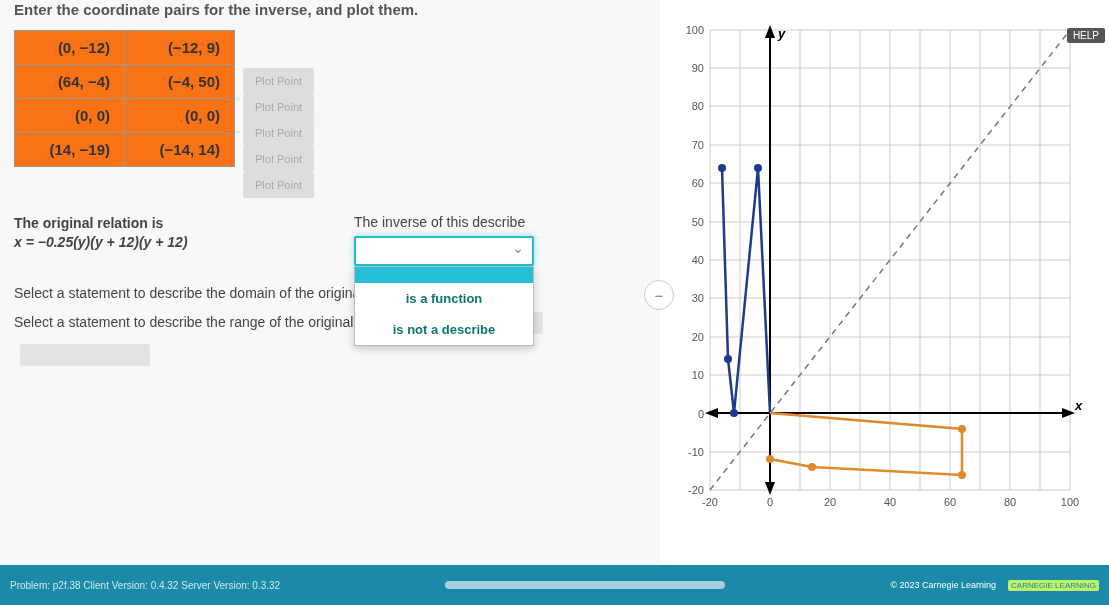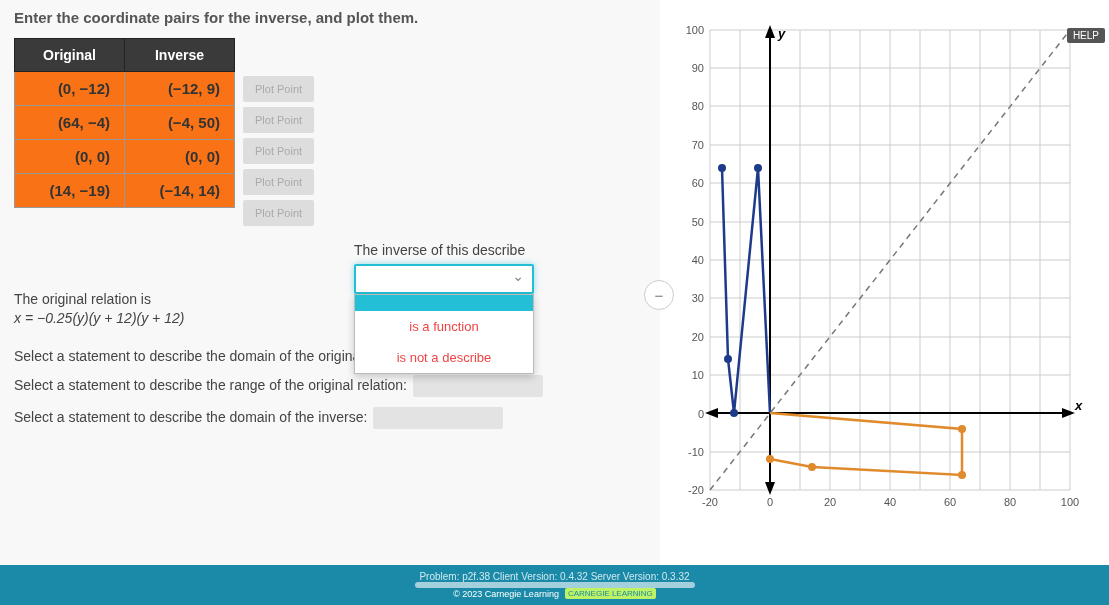--- a/index.html
+++ b/index.html
@@ -7,21 +7,21 @@
       font-family: Arial, sans-serif;
       background: #f5f5f5;
       width: 1109px;
       height: 605px;
       position: relative;
       overflow: hidden;
     }
     .main { display: flex; height: 570px; }
     .left-panel {
       width: 660px;
-      padding: 8px 14px;
+      padding: 0 14px;
       background: #f8f8f8;
     }
     .right-panel {
       width: 449px;
       background: #fff;
       position: relative;
       padding: 10px;
     }
     .instruction {
       color: #555;
@@ -56,21 +56,21 @@
       display: inline-block;
       background: #ddd;
       color: #aaa;
       font-size: 11px;
       padding: 7px 12px;
       border-radius: 2px;
       margin-left: 8px;
       border: none;
     }
     .relation-row { margin: 16px 0 18px 0; display:flex; }
-    .relation-text { color:#444; font-size:14px; line-height:1.4; font-weight:400; width: 340px; margin-top: 48px;}
+    .relation-text { color:#444; font-size:14px; line-height:1.4; font-weight:700; width: 340px;}
     .relation-text .eq { font-style: italic; }
     .inverse-col { color:#444; font-size:14px; }
     .dropdown {
       position: relative;
       width: 180px;
       margin-top: 6px;
     }
     .dropdown-sel {
       border: 2px solid #22bfd6;
       background: #fff;
@@ -92,23 +92,24 @@
       top: 30px; left: 0;
       width: 180px;
       background: #fff;
       border: 1px solid #bbb;
       box-shadow: 0 3px 8px rgba(0,0,0,.2);
       z-index: 5;
     }
     .dropdown-opt {
       padding: 8px 10px;
       font-size: 13px;
-      color: #ef4444;
+      color: #0f766e;
       cursor: pointer;
       text-align: center;
+      font-weight: bold;
     }
     .dropdown-opt.highlight { background: #22bfd6; }
     .stmt { color:#444; font-size:14px; margin: 10px 0; line-height:1.3; font-weight:500;}
     .placeholder-box {
       display:inline-block;
       width:130px; height:22px;
       background:#e3e3e3;
       border-radius:2px;
       vertical-align:middle;
       margin-left:6px;
@@ -129,76 +130,71 @@
     .footer {
       position: absolute;
       bottom: 0; left:0;
       width: 100%;
       height: 40px;
       background: #1a8aa8;
       color: #cfe9ef;
       font-size: 10px;
       display:flex;
       align-items:center;
-      padding: 6px 10px;
+      padding: 12px 10px;
       justify-content: space-between;
-      flex-direction: column;
     }
     .footer-scroll {
       width: 280px; height: 8px;
       background: rgba(255,255,255,.6);
       border-radius: 4px;
     }
     .footer-logo {
       font-size: 9px;
       color:#fff;
       display:flex;
       align-items:center;
-      gap:6px;
+      gap:12px;
     }
     .footer-badge { background:#bef264; color:#1a8aa8; padding:1px 3px; font-size:8px; border-radius:2px;}
     .help-badge {
       position:absolute; top:28px; right:4px;
       background:#555; color:#fff; font-size:10px;
       padding:2px 6px; border-radius:2px;
     }
   </style>
 </head>
 <body>
 
 <div class="main">
   <div class="left-panel">
     <div class="instruction">Enter the coordinate pairs for the inverse, and plot them.</div>
 
     <div style="display:flex; align-items:flex-start;">
       <table class="coord">
         <tbody>
-            <tr>
-          <th>Original</th>
-          <th>Inverse</th>
-        </tr>
         <tr>
               <td>(0, −12)</td>
               <td>(−12, 9)</td>
             </tr>
         <tr>
               <td>(64, −4)</td>
               <td>(−4, 50)</td>
             </tr>
         <tr>
               <td>(0, 0)</td>
               <td>(0, 0)</td>
             </tr>
         <tr>
               <td>(14, −19)</td>
               <td>(−14, 14)</td>
             </tr>
       </tbody>
         </table>
-      <div style="display:flex; flex-direction:column; gap:5px; margin-top:38px;">
+      <div style="display:flex; flex-direction:column; margin-top:38px;">
         <button class="plot-btn">Plot Point</button>
         <button class="plot-btn">Plot Point</button>
         <button class="plot-btn">Plot Point</button>
         <button class="plot-btn">Plot Point</button>
         <button class="plot-btn">Plot Point</button>
       </div>
     </div>
 
     <div class="relation-row">
       <div class="relation-text">
@@ -218,21 +214,21 @@
       </div>
     </div>
 
     <div class="stmt">
       <span>Select a statement to describe the domain of the original relation:</span>
     </div>
     <div class="stmt">
       <span>Select a statement to describe the range of the original relation:</span><span class="placeholder-box"></span>
     </div>
     <div class="stmt">
-      <span>Select a statement to describe the domain of the inverse:</span><span class="placeholder-box"></span>
+      <span class="placeholder-box"></span>
     </div>
   </div>
 
   <div class="right-panel">
     <button class="collapse-btn">
       <span>−</span>
     </button>
     <div class="help-badge">HELP</div>
     <svg class="chart" viewBox="0 0 420 520">
 

